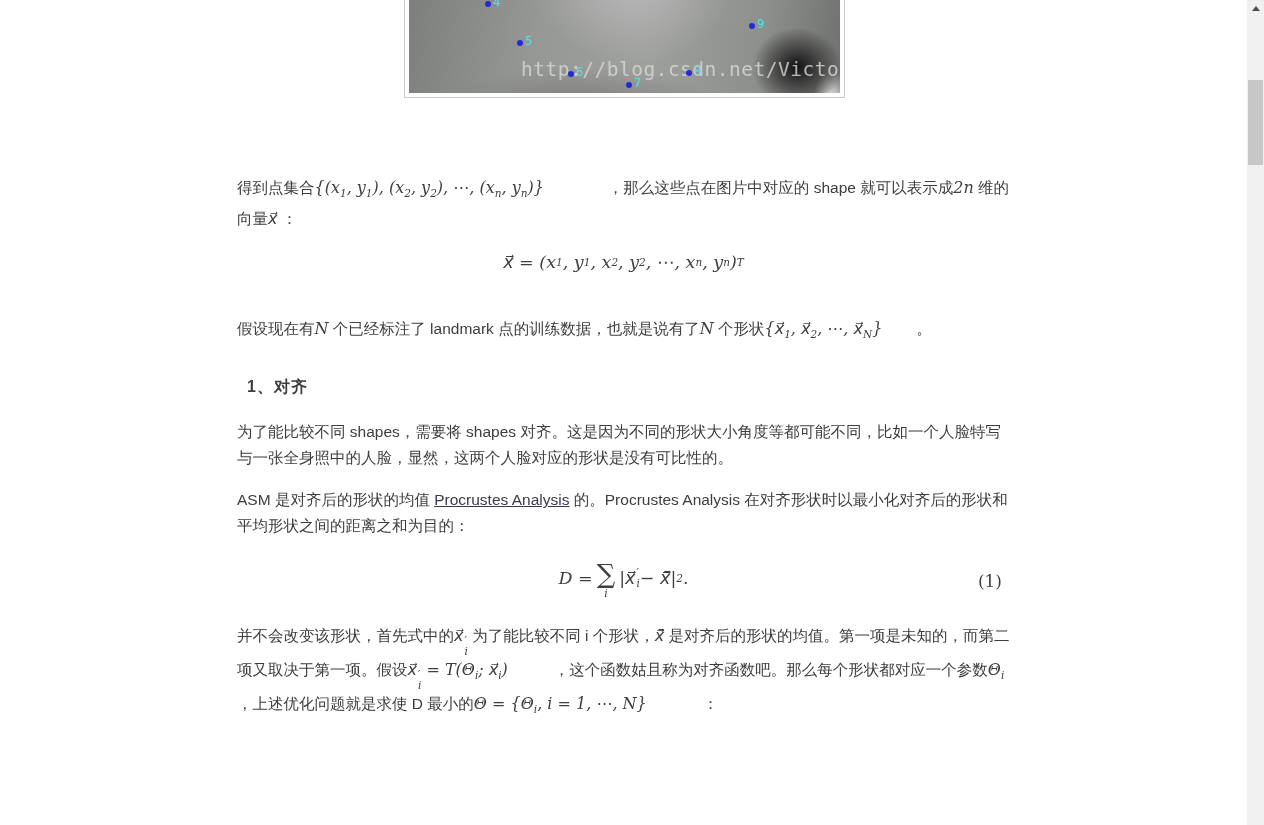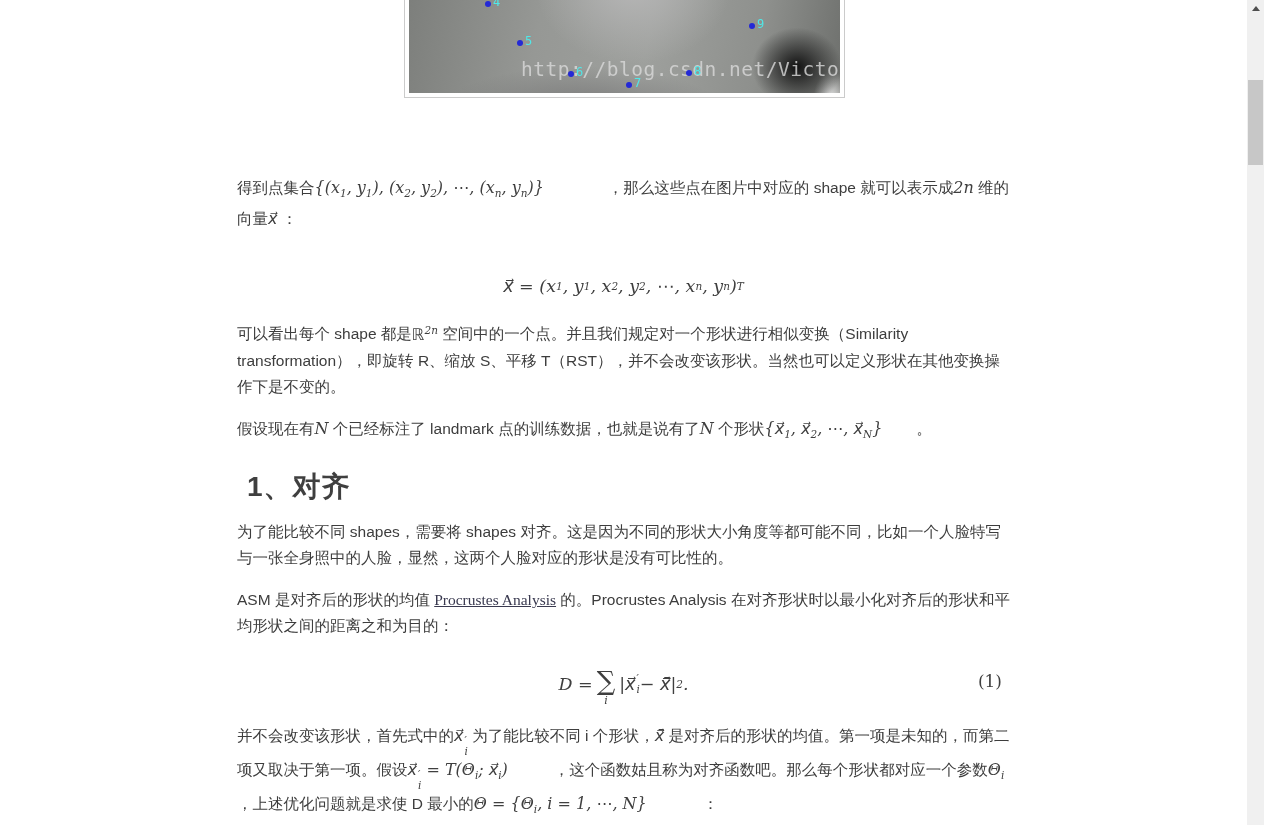--- a/index.html
+++ b/index.html
@@ -31,30 +31,30 @@
   .ptlabel{position:absolute;font-family:"DejaVu Sans Mono",monospace;font-size:12px;line-height:12px;color:var(--ptlabel);}
   .watermark{
     position:absolute;left:112px;top:58px;white-space:nowrap;
     font-family:"DejaVu Sans Mono",monospace;font-size:19.5px;letter-spacing:.5px;
     color:rgba(216,216,216,.82);
   }
   
   .content{width:773px;margin-left:237px;}
   .content p{margin:16px 0 0 0;font-size:15.5px;line-height:26px;color:var(--text);}
   .content p.lead{margin-top:77px;}
-  .content h2{margin:24px 0 16px 0;padding-left:10px;font-size:28px;line-height:32px;font-weight:700;color:var(--heading);letter-spacing:1px;}
+  .content h2{margin:24px 0 16px 0;padding-left:10px;font-size:16px;line-height:32px;font-weight:700;color:var(--heading);letter-spacing:1px;}
   .gap{display:inline-block;height:1px;}
-  a.link{color:var(--link);text-decoration:underline;cursor:pointer;font-family:Liberation Serif, serif;}
+  a.link{color:var(--link);text-decoration:underline;cursor:pointer;}
   
   .imath,.math{font-family:"DejaVu Serif","DejaVu Sans",serif;color:var(--formula);}
   .imath{font-size:16px;}
   .imath .mi,.math .mi{font-style:italic;}
   .imath sub,.math sub{font-size:10.5px;font-style:italic;}
   .imath sup,.math sup{font-size:10.5px;font-style:italic;}
-  .formula{position:relative;display:flex;justify-content:center;align-items:flex-end;margin:20px 0;min-height:44px;}
+  .formula{position:relative;display:flex;justify-content:center;align-items:flex-start;margin:20px 0;min-height:44px;}
   .math{font-size:17.5px;display:inline-flex;align-items:center;}
   .eqnum{position:absolute;right:8px;top:50%;transform:translateY(-50%);font-family:"DejaVu Serif",serif;font-size:17px;color:var(--formula);}
   .sum{display:inline-flex;flex-direction:column;align-items:center;margin:0 4px;transform:translateY(3px);}
   .sum .sig{font-size:26px;line-height:.95;font-style:normal;}
   .sum .lim{font-size:11px;line-height:1;font-style:italic;margin-top:1px;}
   .supsub{display:inline-flex;flex-direction:column;align-items:flex-start;font-size:10.5px;line-height:1.05;vertical-align:-3px;font-style:italic;margin-left:1px;}
   
   .scrollbar{position:absolute;top:0;right:0;width:17px;height:825px;background:var(--sb-track);}
   .sb-up{position:absolute;top:0;left:0;width:17px;height:17px;display:flex;align-items:center;justify-content:center;}
   .sb-up .tri{width:0;height:0;border-left:4px solid transparent;border-right:4px solid transparent;border-bottom:5px solid var(--sb-arrow);}
@@ -94,21 +94,20 @@
         <span class="mi">, y</span>
         <sub>2</sub>
         <span class="mi">, ⋯, x</span>
         <sub>n</sub>
         <span class="mi">, y</span>
         <sub>n</sub>
         <span class="mi">)</span>
         <sup>T</sup>
       </span>
     </div>
-    <p><span>可以看出每个 shape 都是</span><span class="imath"><span class="mi">ℝ</span><sup>2n</sup></span><span> 空间中的一个点。并且我们规定对一个形状进行相似变换（Similarity transformation），即旋转 R、缩放 S、平移 T（RST），并不会改变该形状。当然也可以定义形状在其他变换操作下是不变的。</span></p>
     <p><span>假设现在有</span><span class="imath"><span class="mi">N</span></span><span> 个已经标注了 landmark 点的训练数据，也就是说有了</span><span class="imath"><span class="mi">N</span></span><span> 个形状</span><span class="imath"><span class="mi">{x⃗</span><sub>1</sub><span class="mi">, x⃗</span><sub>2</sub><span class="mi">, ⋯, x⃗</span><sub>N</sub><span class="mi">}</span></span><span class="gap" style="width: 34px;"></span><span>。</span></p>
     <h2>1、对齐</h2>
     <p><span>为了能比较不同 shapes，需要将 shapes 对齐。这是因为不同的形状大小角度等都可能不同，比如一个人脸特写与一张全身照中的人脸，显然，这两个人脸对应的形状是没有可比性的。</span></p>
     <p><span>ASM 是对齐后的形状的均值 </span><a class="link" href="#">Procrustes Analysis</a><span> 的。Procrustes Analysis 在对齐形状时以最小化对齐后的形状和平均形状之间的距离之和为目的：</span></p>
     <div class="formula">
       <span class="math">
         <span class="mi">D = </span>
         <span class="sum">
           <span class="sig">∑</span>
           <span class="lim">i</span>

